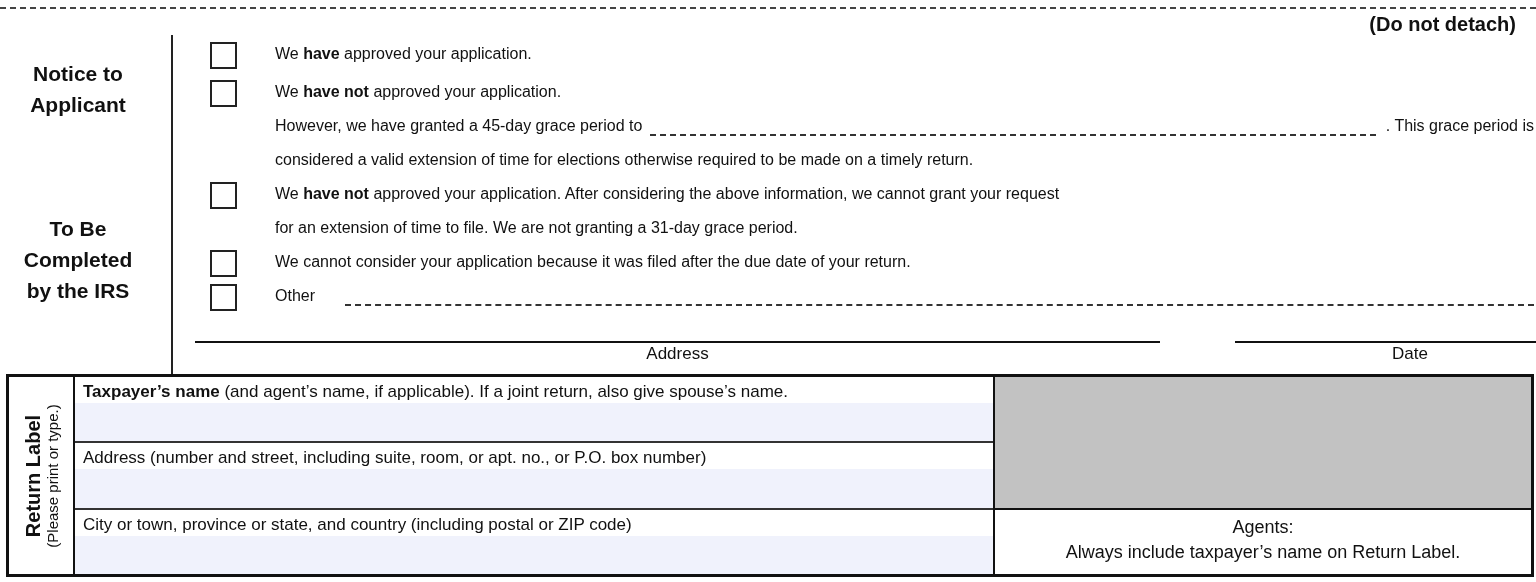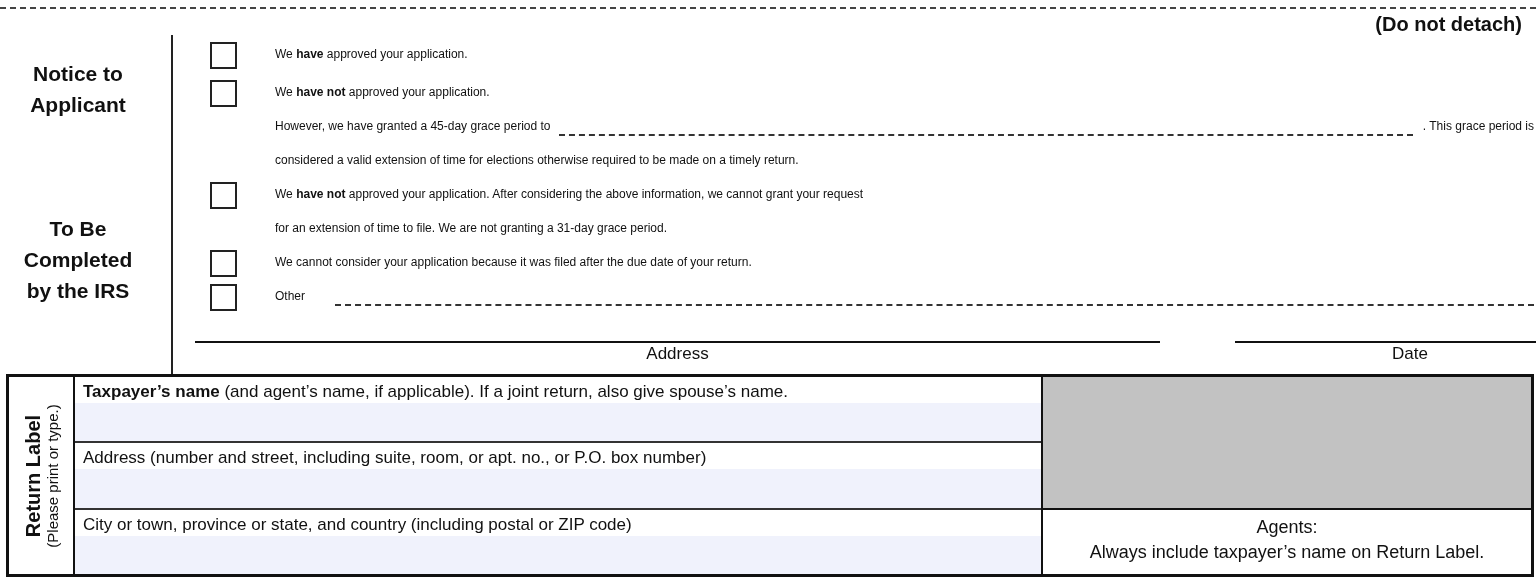--- a/index.html
+++ b/index.html
@@ -2,31 +2,31 @@
 <html><head>
 <meta charset="utf-8">
 <style>
   html,body { margin:0; padding:0; background:#fff; }
   .page {
     position:relative; width:1536px; height:582px; overflow:hidden;
     font-family:"Liberation Sans", sans-serif; color:#111; background:#fff;
   }
   
   .detach-line { position:absolute; top:7px; left:0; right:0; border-top:2px dashed #444; }
-  .do-not-detach { position:absolute; top:13px; right:14px; font-weight:bold; font-size:20px; }
+  .do-not-detach { position:absolute; top:13px; right:20px; font-weight:bold; font-size:20px; }
 
   
   .left-label { position:absolute; left:0; width:156px; text-align:center; font-weight:bold;
                 font-size:21px; line-height:31px; box-sizing:border-box; }
   .label-top { top:58px; padding:0 20px; }
   .label-bottom { top:213px; padding:0 14px; }
   .vline { position:absolute; left:171px; top:35px; width:2px; height:339px; background:#222; }
 
   
-  .items { position:absolute; left:210px; top:37px; right:2px; font-size:12px; line-height:34px; }
+  .items { position:absolute; left:210px; top:37px; right:2px; font-size:16px; line-height:34px; }
   .item { position:relative; padding-left:65px; }
   .item.first { margin-bottom:4px; }
   .cb { position:absolute; left:0; top:5px; width:23px; height:23px; border:2px solid #222; background:#fff; }
   .nowrap { white-space:nowrap; }
   .flexline { display:flex; align-items:center; white-space:nowrap; }
   .blank-grow { flex:1; border-bottom:2px dashed #333; align-self:flex-end; margin:0 10px 7px 8px; height:0; }
   .other-row { display:flex; align-items:baseline; white-space:nowrap; }
   .other-blank { flex:1; border-bottom:2px dashed #333; align-self:flex-end; margin:0 0 7px 30px; height:0; }
 
   
@@ -41,21 +41,21 @@
   .sidebar { width:64px; border-right:2px solid #111; position:relative; }
   .rot { position:absolute; left:50%; top:50%; transform:translate(-50%,-50%) rotate(-90deg);
          white-space:nowrap; text-align:center; }
   .rot-title { font-weight:bold; font-size:20px; line-height:22px; }
   .rot-sub { font-size:15px; line-height:17px; }
   .fields { flex:1; display:flex; flex-direction:column; border-right:2px solid #111; }
   .frow { flex:1; display:flex; flex-direction:column; }
   .frow + .frow { border-top:2px solid #333; }
   .flabel { padding:4px 0 0 8px; font-size:17px; line-height:22px; background:#fff; }
   .finput { flex:1; background:#f0f2fc; }
-  .rightcol { width:488px; display:flex; flex-direction:column; }
+  .rightcol { width:536px; display:flex; flex-direction:column; }
   .graybox { height:131px; background:#c2c2c2; border-bottom:2px solid #111; }
   .agents { flex:1; display:flex; flex-direction:column; justify-content:center;
             text-align:center; font-size:18px; line-height:25px; padding-bottom:4px; }
   b { font-weight:bold; }
 </style>
 </head>
 <body>
 
 <div class="page">
 

